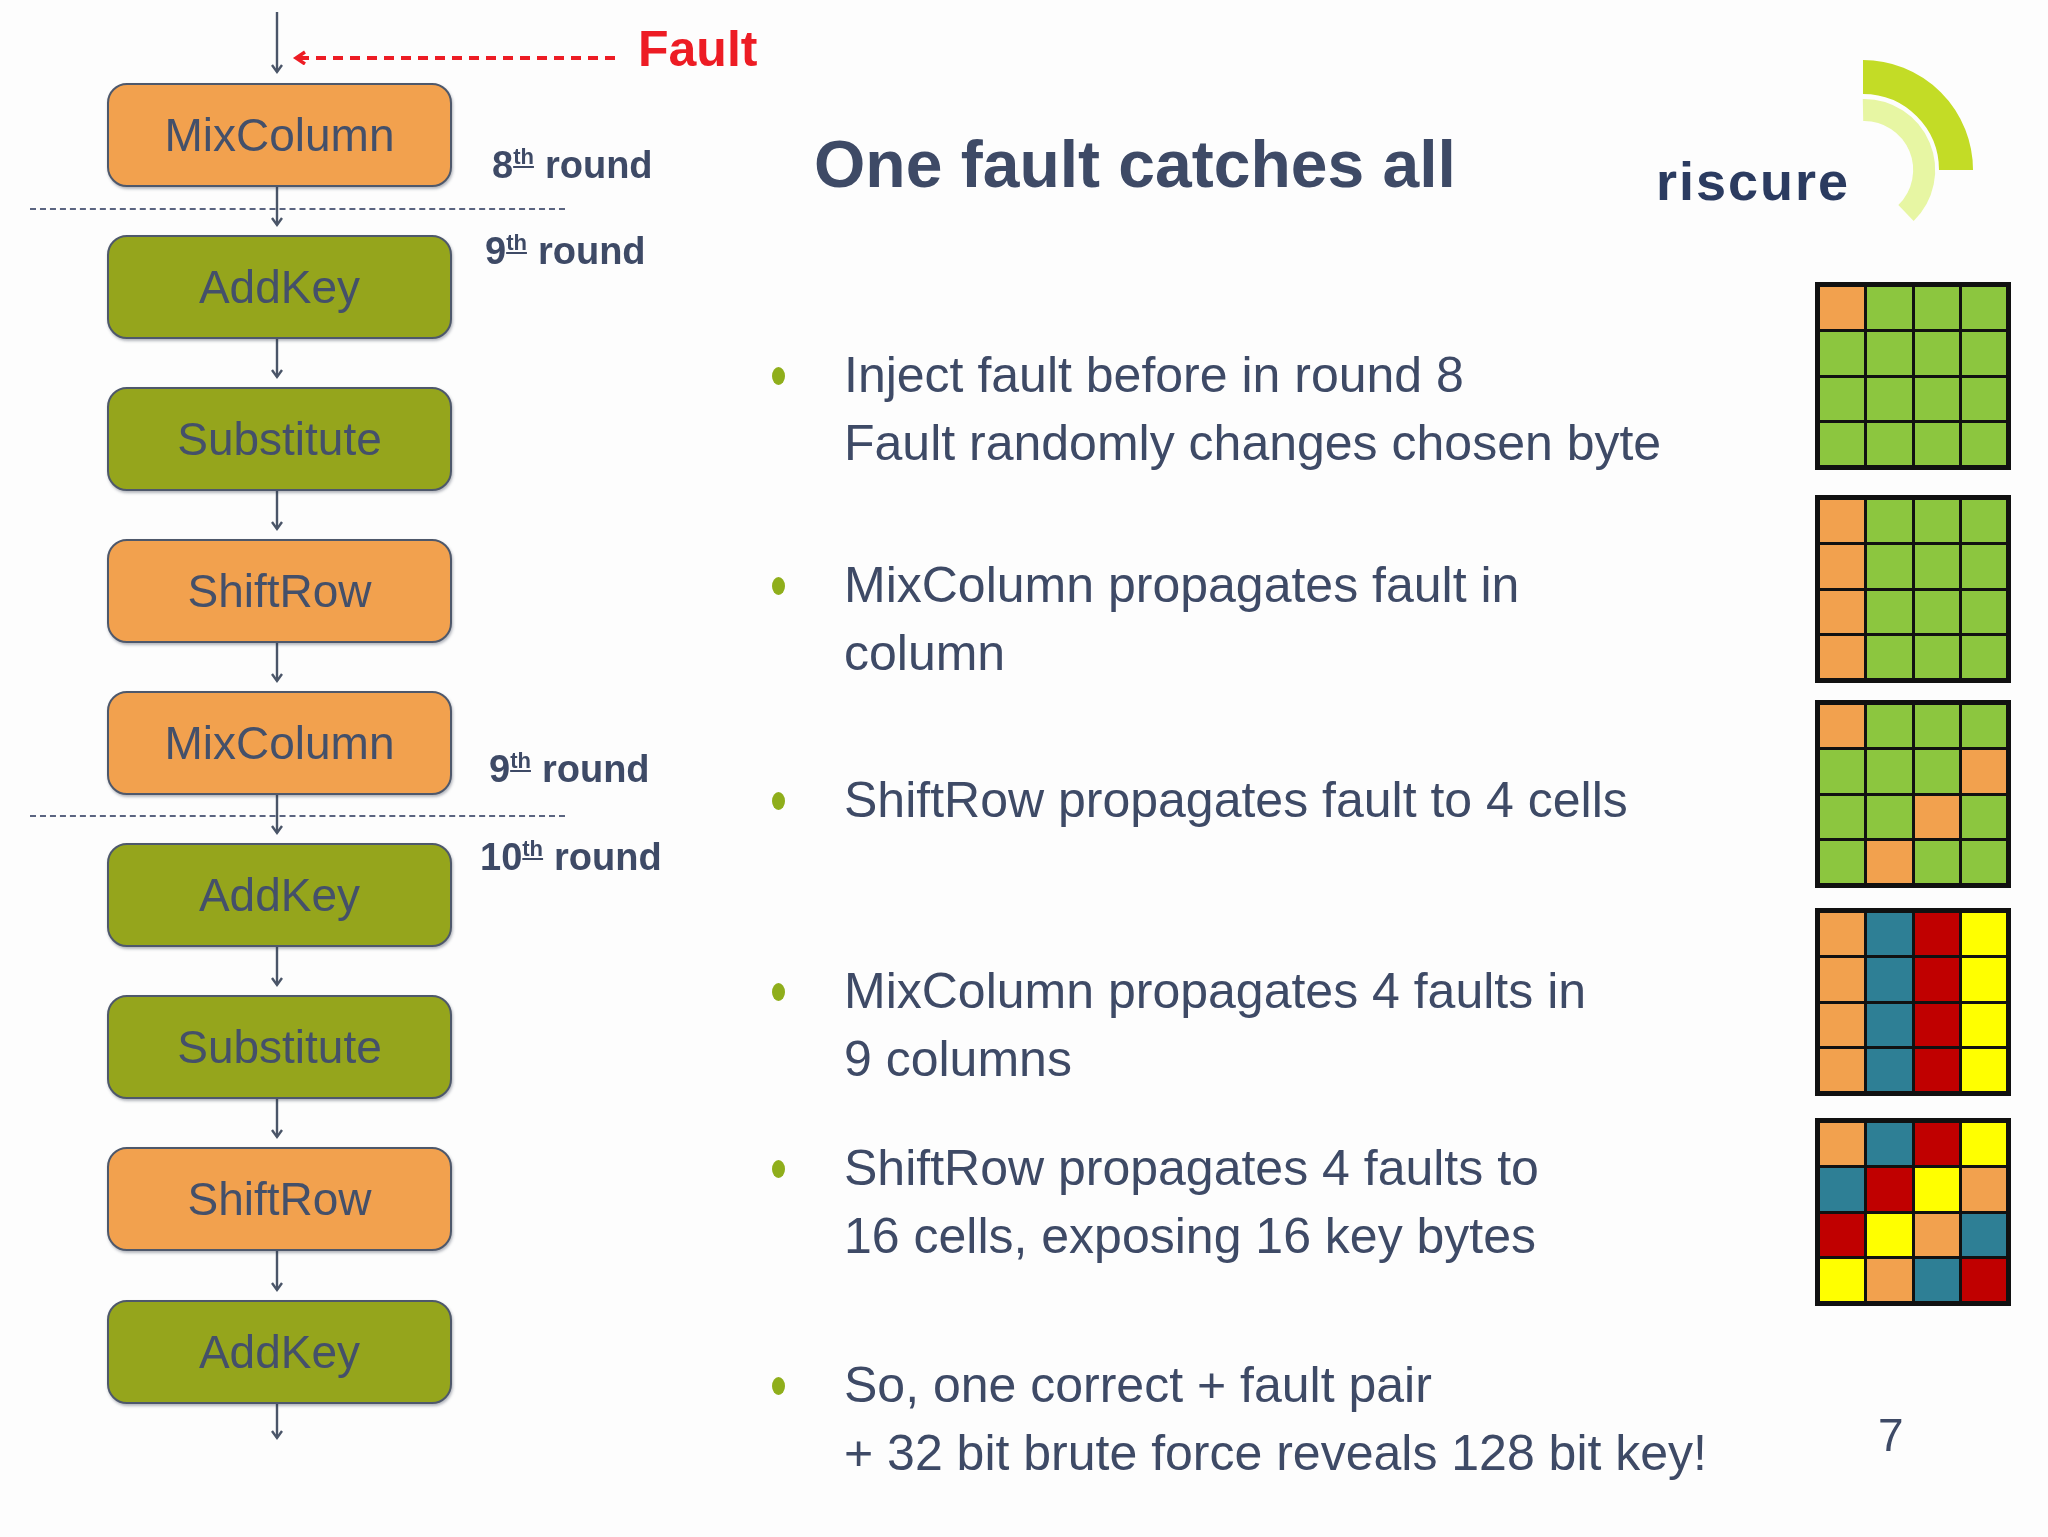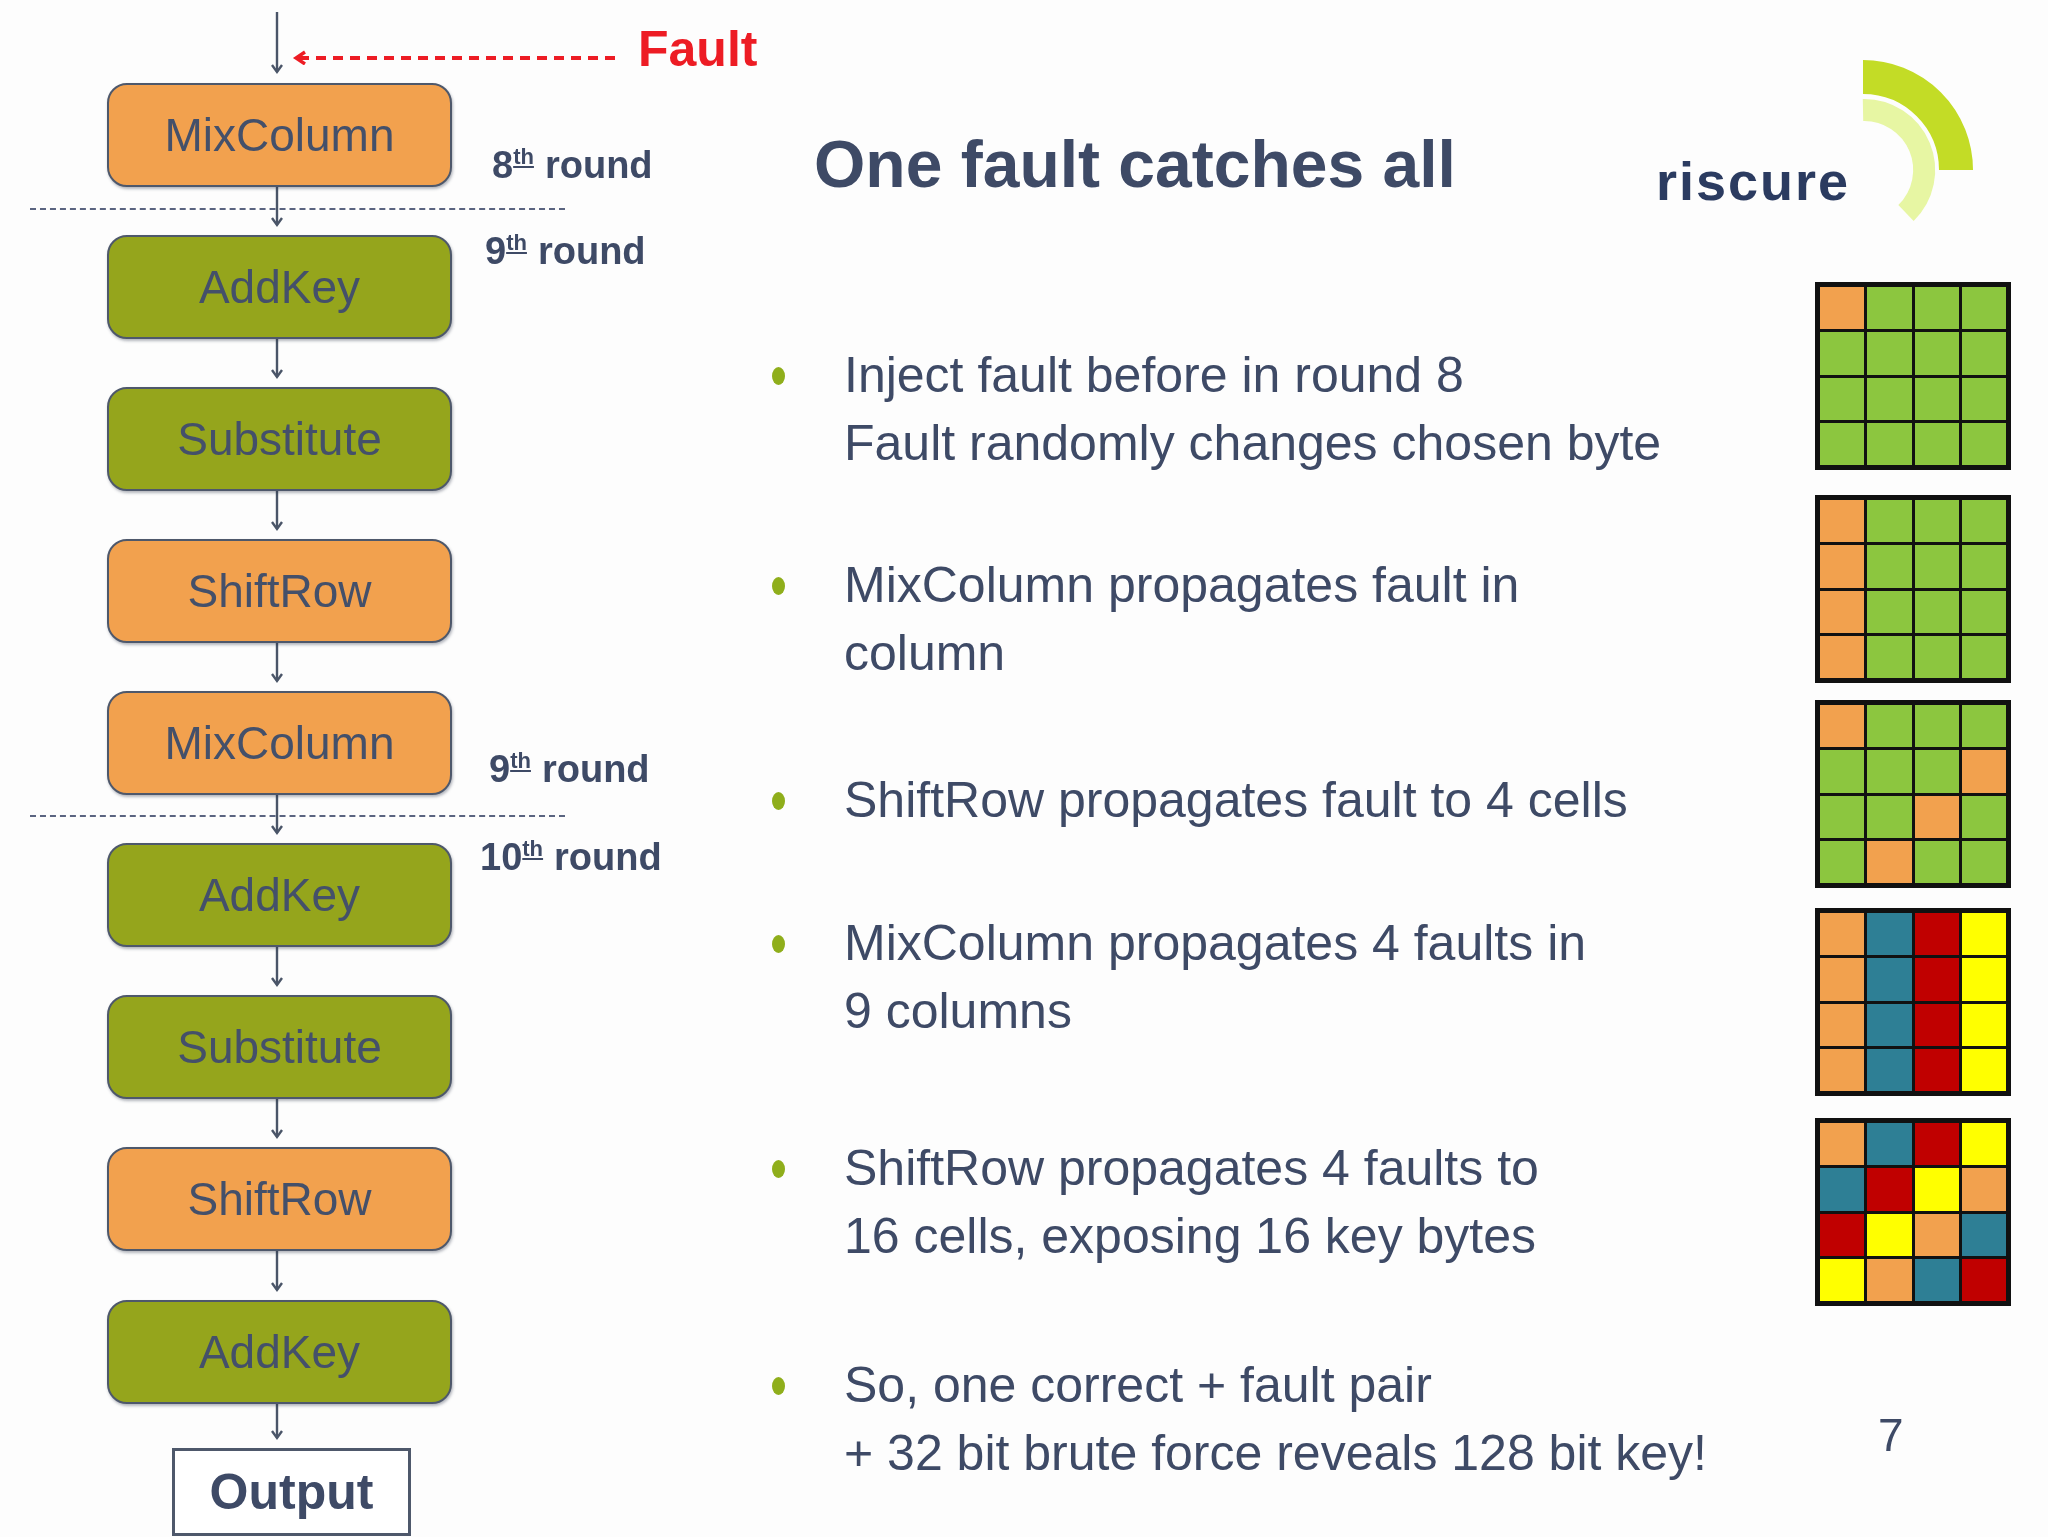--- a/index.html
+++ b/index.html
@@ -99,23 +99,20 @@
     </div>
   <div class="fbox green" style="top:995px">
       <span>Substitute</span>
     </div>
   <div class="fbox orange" style="top:1147px">
       <span>ShiftRow</span>
     </div>
   <div class="fbox green" style="top:1300px">
       <span>AddKey</span>
     </div>
-  <div class="outbox">
-      <span>Output</span>
-    </div>
 
   <div class="round-label" style="left:492px;top:144px">
     <span>8</span><sup>th</sup><span class="word">round</span>
   </div>
   <div class="round-label" style="left:485px;top:230px">
     <span>9</span><sup>th</sup><span class="word">round</span>
   </div>
   <div class="round-label" style="left:489px;top:748px">
     <span>9</span><sup>th</sup><span class="word">round</span>
   </div>
@@ -138,21 +135,21 @@
   <div class="bullet" style="top:551px">
     <span class="dot"></span>
     <div class="bline">MixColumn propagates fault in</div>
     <div class="bline">column</div>
   </div>
   <div class="bullet" style="top:766px">
     <span class="dot"></span>
     <div class="bline">ShiftRow propagates fault to 4 cells</div>
     <div class="bline"></div>
   </div>
-  <div class="bullet" style="top:909px">
+  <div class="bullet" style="top:957px">
     <span class="dot"></span>
     <div class="bline">MixColumn propagates 4 faults in</div>
     <div class="bline">9 columns</div>
   </div>
   <div class="bullet" style="top:1134px">
     <span class="dot"></span>
     <div class="bline">ShiftRow propagates 4 faults to</div>
     <div class="bline">16 cells, exposing 16 key bytes</div>
   </div>
   <div class="bullet" style="top:1351px">

